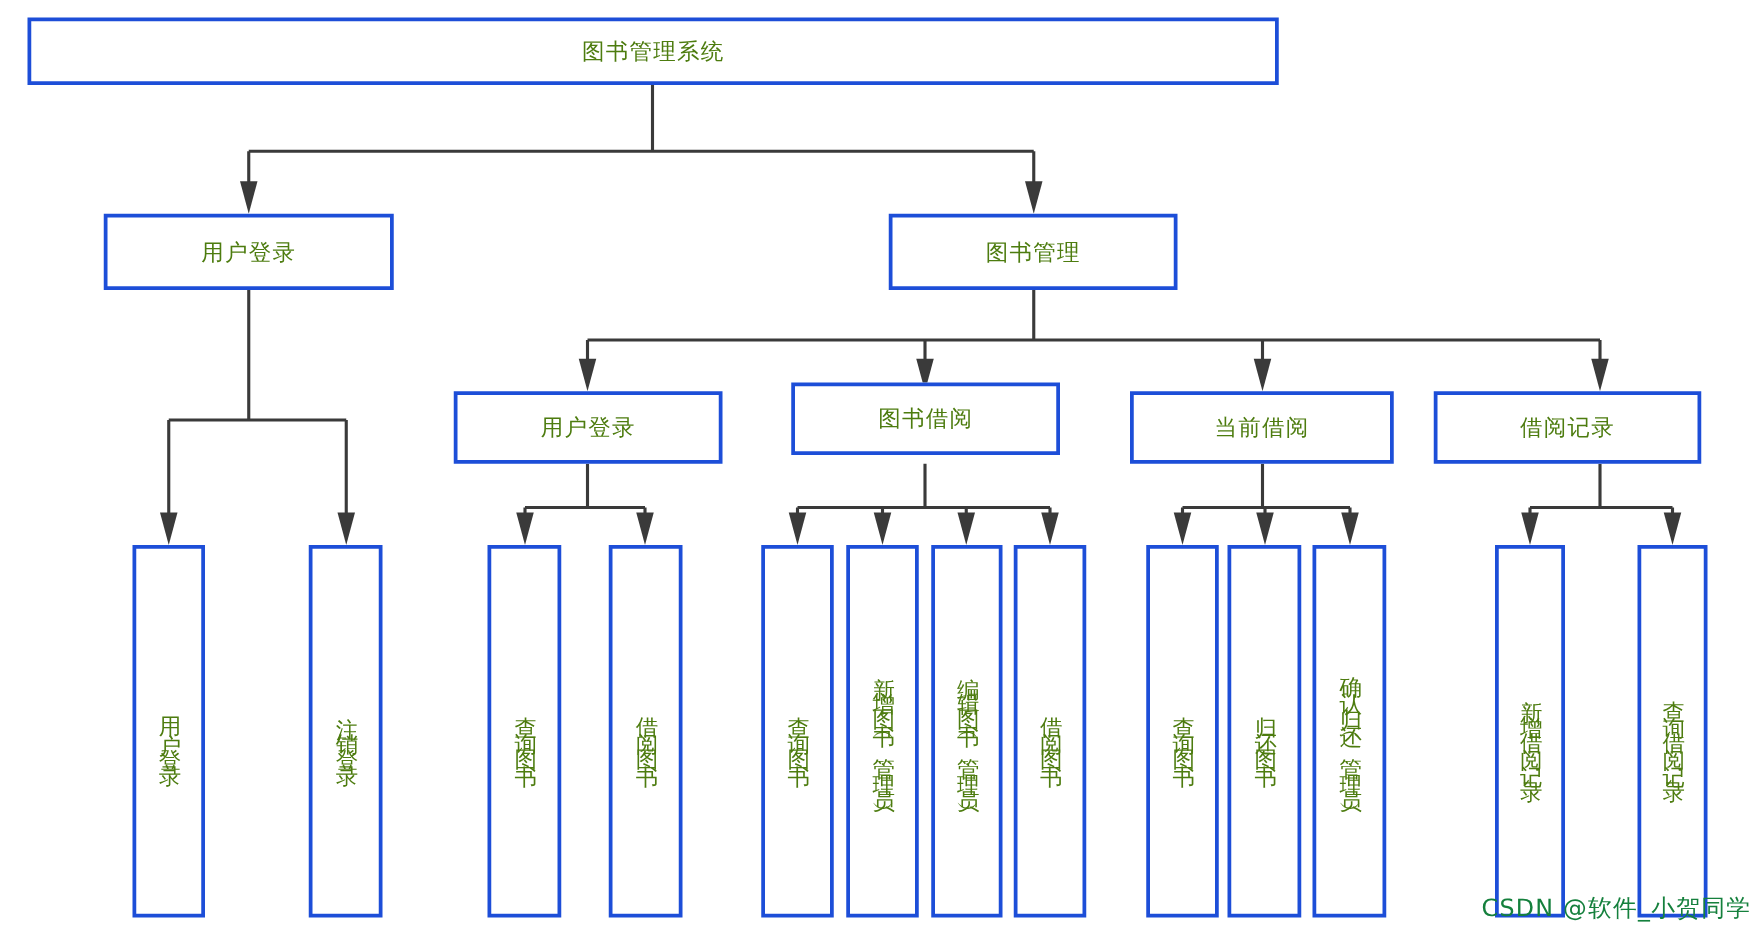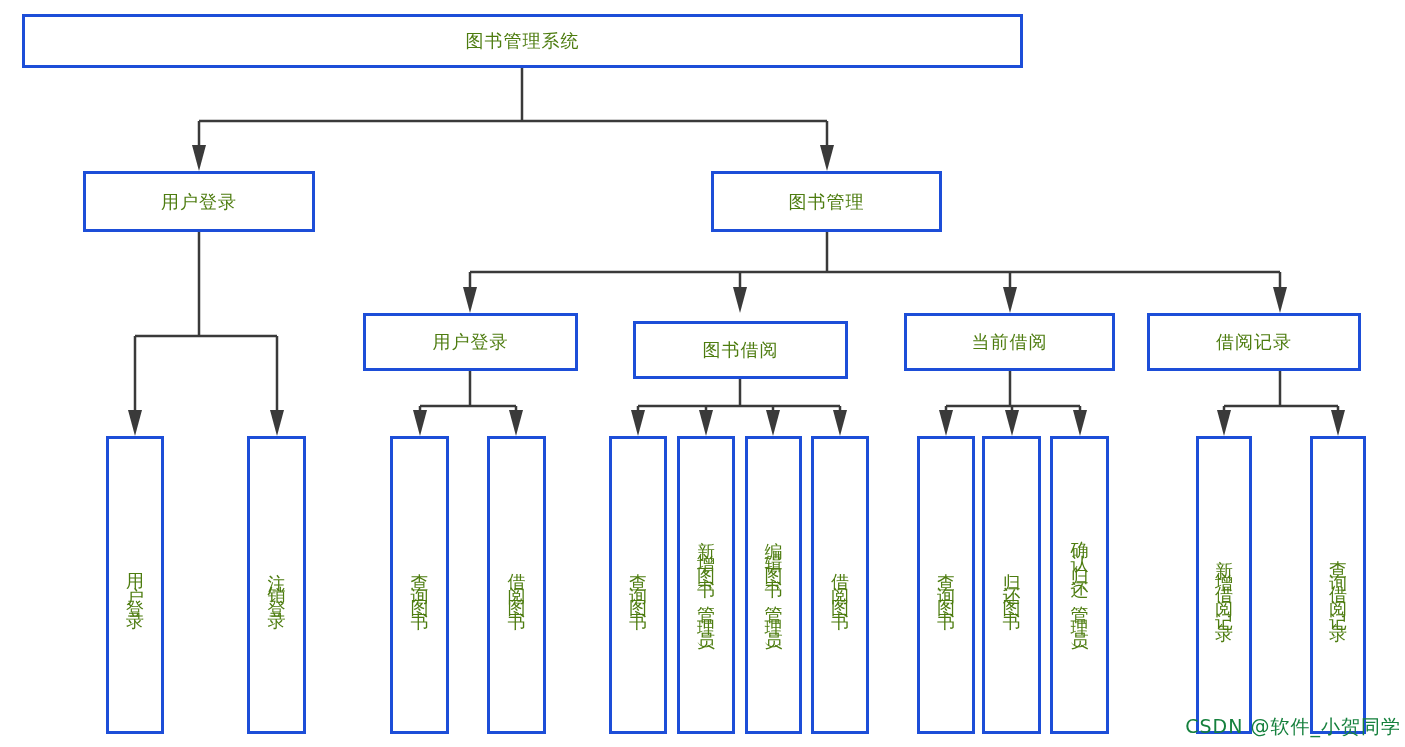--- a/index.html
+++ b/index.html
@@ -109,21 +109,21 @@
       <polygon points="1331,410 1345,410 1338,436"></polygon>
     </g>
   </svg>
 
   <div class="node h-node" style="left:22px; top:14px; width:1001px; height:54px;">图书管理系统</div>
 
   <div class="node h-node" style="left:83px; top:171px; width:232px; height:61px;">用户登录</div>
   <div class="node h-node" style="left:711px; top:171px; width:231px; height:61px;">图书管理</div>
 
   <div class="node h-node" style="left:363px; top:313px; width:215px; height:58px;">用户登录</div>
-  <div class="node h-node" style="left:633px; top:321px; width:215px; height:58px;">图书借阅</div>
+  <div class="node h-node" style="left:633px; top:306px; width:215px; height:58px;">图书借阅</div>
   <div class="node h-node" style="left:904px; top:313px; width:211px; height:58px;">当前借阅</div>
   <div class="node h-node" style="left:1147px; top:313px; width:214px; height:58px;">借阅记录</div>
 
   <div class="node v-node" style="left:106px; top:436px; width:58px; height:298px;">
     <span>用户登录</span>
   </div>
   <div class="node v-node" style="left:247px; top:436px; width:59px; height:298px;">
     <span>注销登录</span>
   </div>
 

